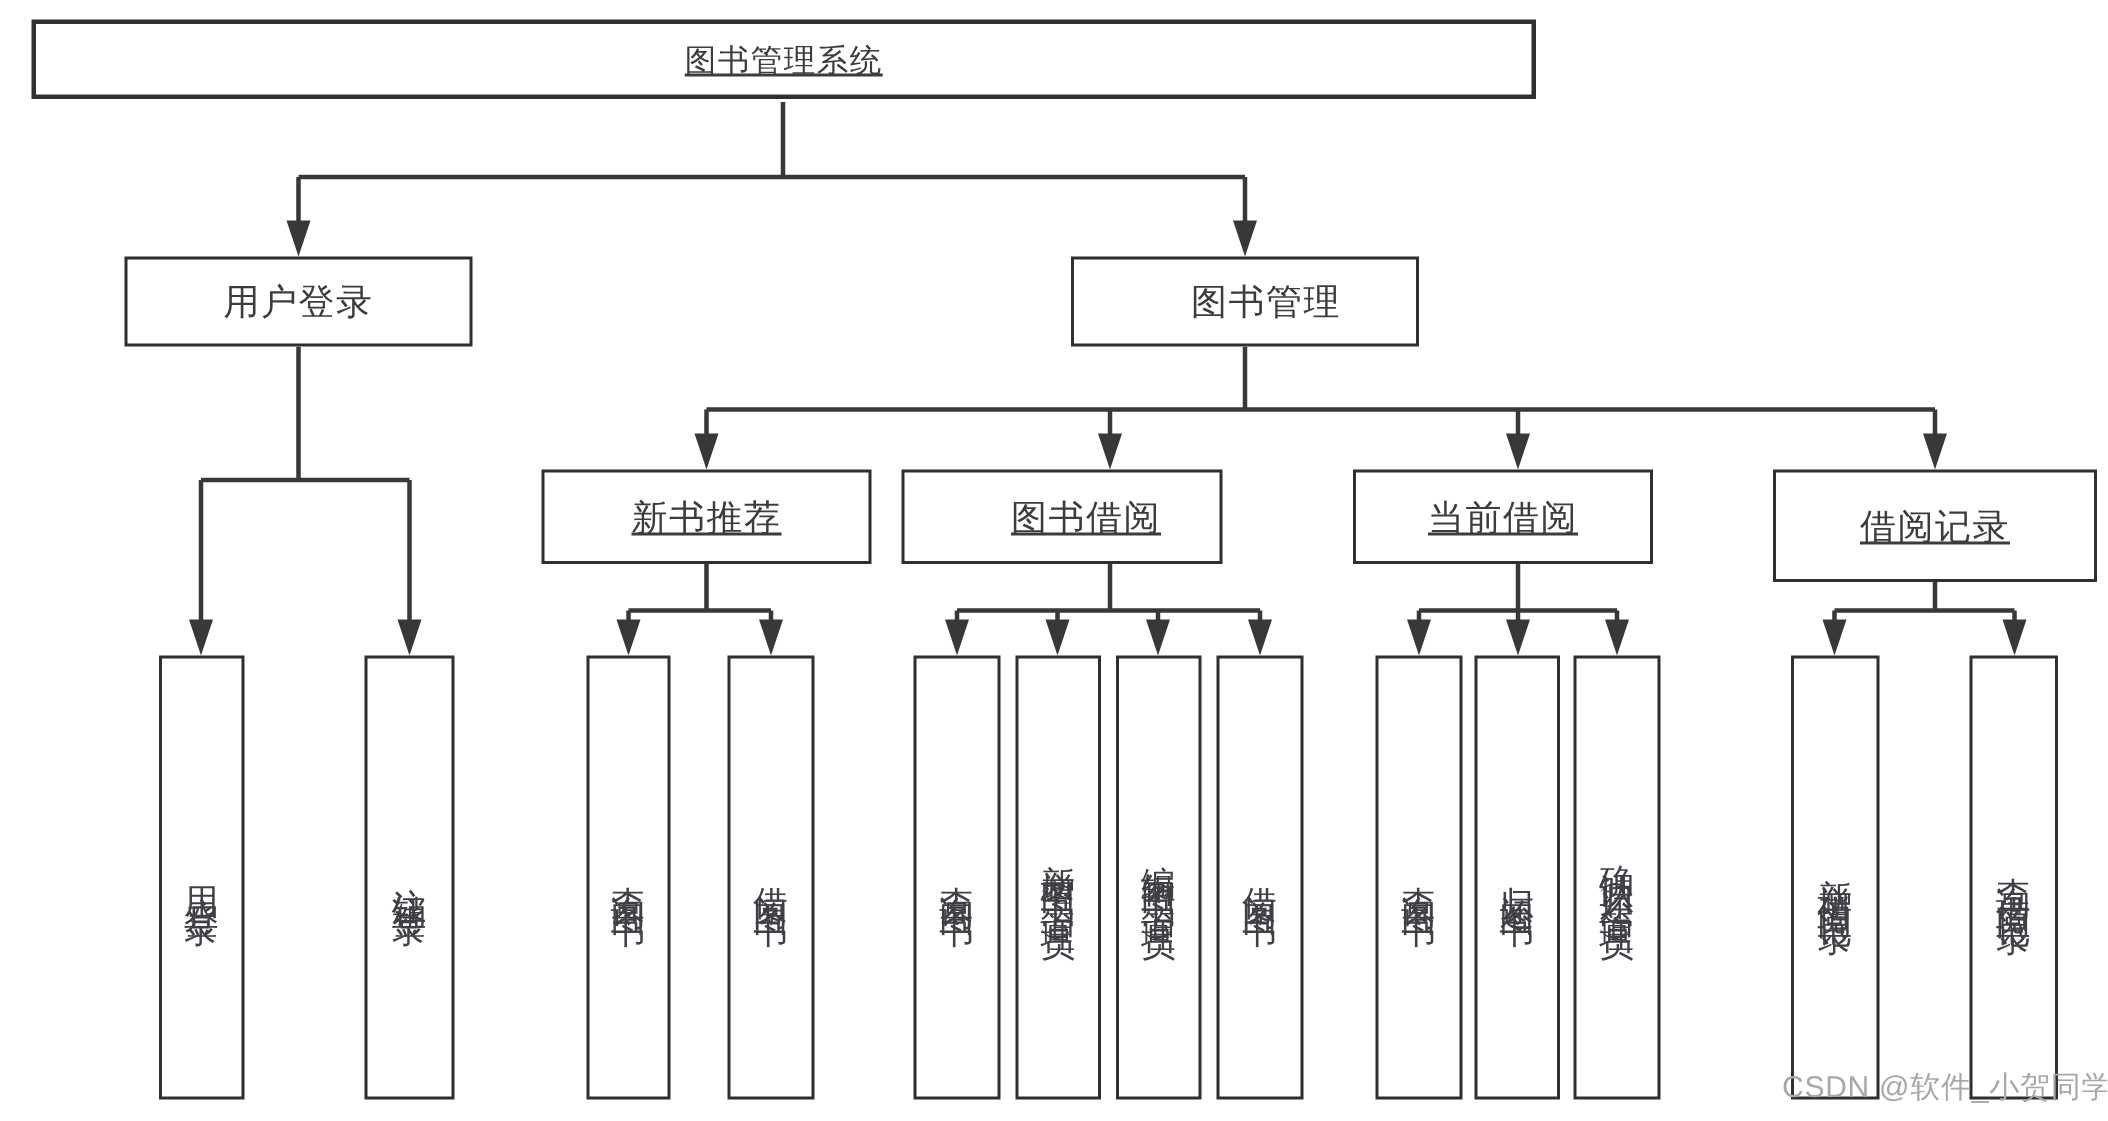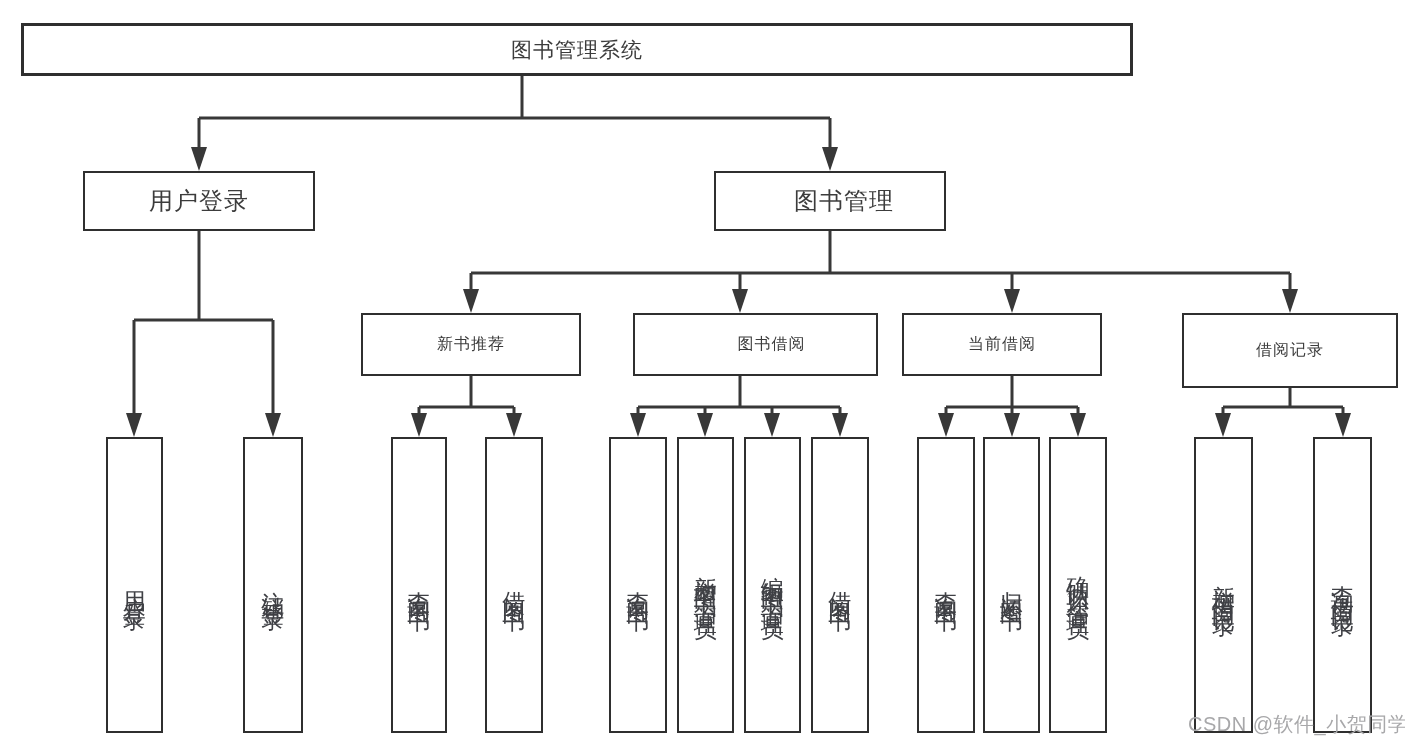--- a/index.html
+++ b/index.html
@@ -16,21 +16,21 @@
     box-sizing:border-box;
     background:#ffffff;
     border:2.5px solid #2f2f2f;
     display:flex;align-items:center;justify-content:center;
     color:#3c3c3c;
     z-index:1;
     white-space:nowrap;
   }
   .root-box{border-width:3px;font-size:21px;letter-spacing:1px;}
   .h2{font-size:24px;letter-spacing:1px;}
-  .h3{font-size:16px;letter-spacing:1px;}
+  .h3{font-size:24px;letter-spacing:1px;text-decoration:underline;}
   .leaf{border-width:2.5px;}
   .vtext{
     writing-mode:vertical-rl;
     text-orientation:mixed;
     font-size:23px;
     letter-spacing:6px;
     line-height:1.15;
     color:#3f4045;
   }
   .watermark{
@@ -59,35 +59,35 @@
 
     <path d="M191,147h16l-8,24z M822,147h16l-8,24z
              M463,289h16l-8,24z M732,289h16l-8,24z M1004,289h16l-8,24z M1282,289h16l-8,24z
              M126,413h16l-8,24z M265,413h16l-8,24z
              M411,413h16l-8,24z M506,413h16l-8,24z
              M630,413h16l-8,24z M697,413h16l-8,24z M764,413h16l-8,24z M832,413h16l-8,24z
              M938,413h16l-8,24z M1004,413h16l-8,24z M1070,413h16l-8,24z
              M1215,413h16l-8,24z M1335,413h16l-8,24z" fill="#383838" stroke="none"></path>
   </svg>
 
-  <div class="box root-box" style="left:21px;top:23px;width:1112px;height:53px;">
+  <div class="box root-box" style="left:21px;top:13px;width:1003px;height:53px;text-decoration:underline;">
     <span>图书管理系统</span>
   </div>
 
   <div class="box h2" style="left:83px;top:171px;width:232px;height:60px;">
     <span>用户登录</span>
   </div>
   <div class="box h2" style="left:714px;top:171px;width:232px;height:60px;padding-left:28px;">
     <span>图书管理</span>
   </div>
 
   <div class="box h3" style="left:361px;top:313px;width:220px;height:63px;">
     <span>新书推荐</span>
   </div>
-  <div class="box h3" style="left:633px;top:313px;width:245px;height:63px;padding-left:32px;">
+  <div class="box h3" style="left:601px;top:313px;width:214px;height:63px;padding-left:32px;">
     <span>图书借阅</span>
   </div>
   <div class="box h3" style="left:902px;top:313px;width:200px;height:63px;">
     <span>当前借阅</span>
   </div>
   <div class="box h3" style="left:1182px;top:313px;width:216px;height:75px;">
     <span>借阅记录</span>
   </div>
 
   <div class="box leaf" style="left:106px;top:437px;width:57px;height:296px;">

